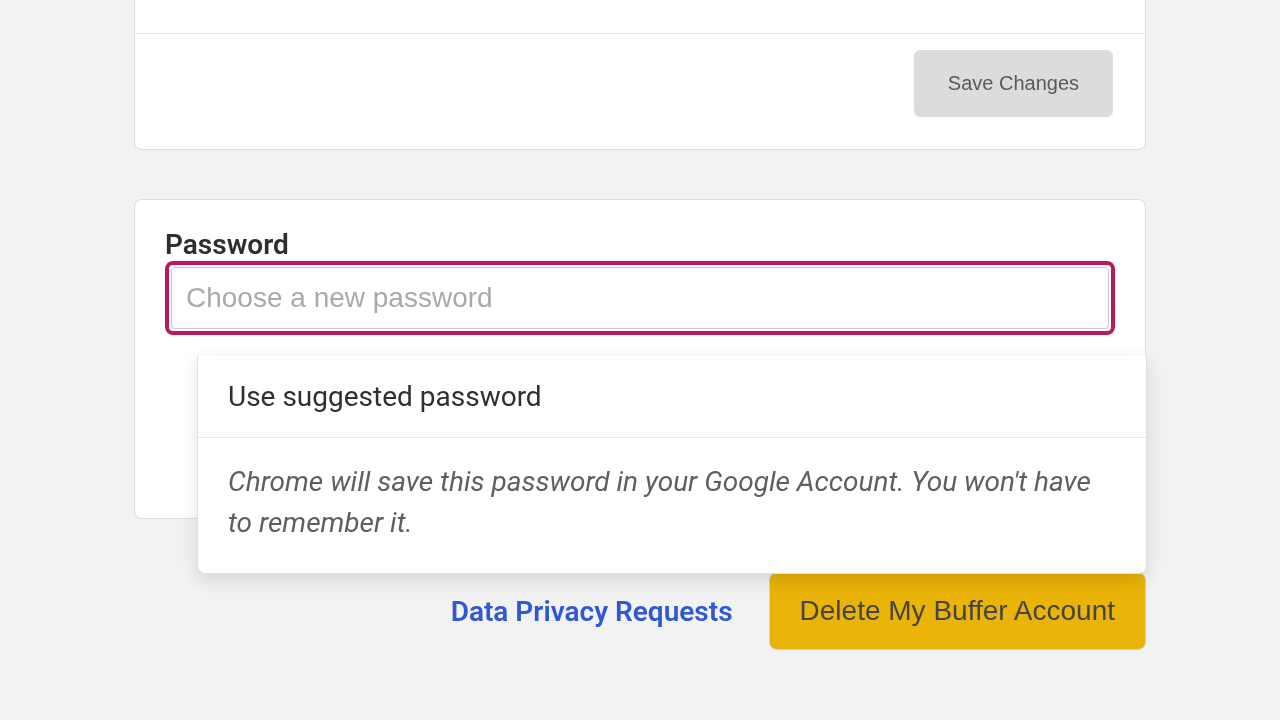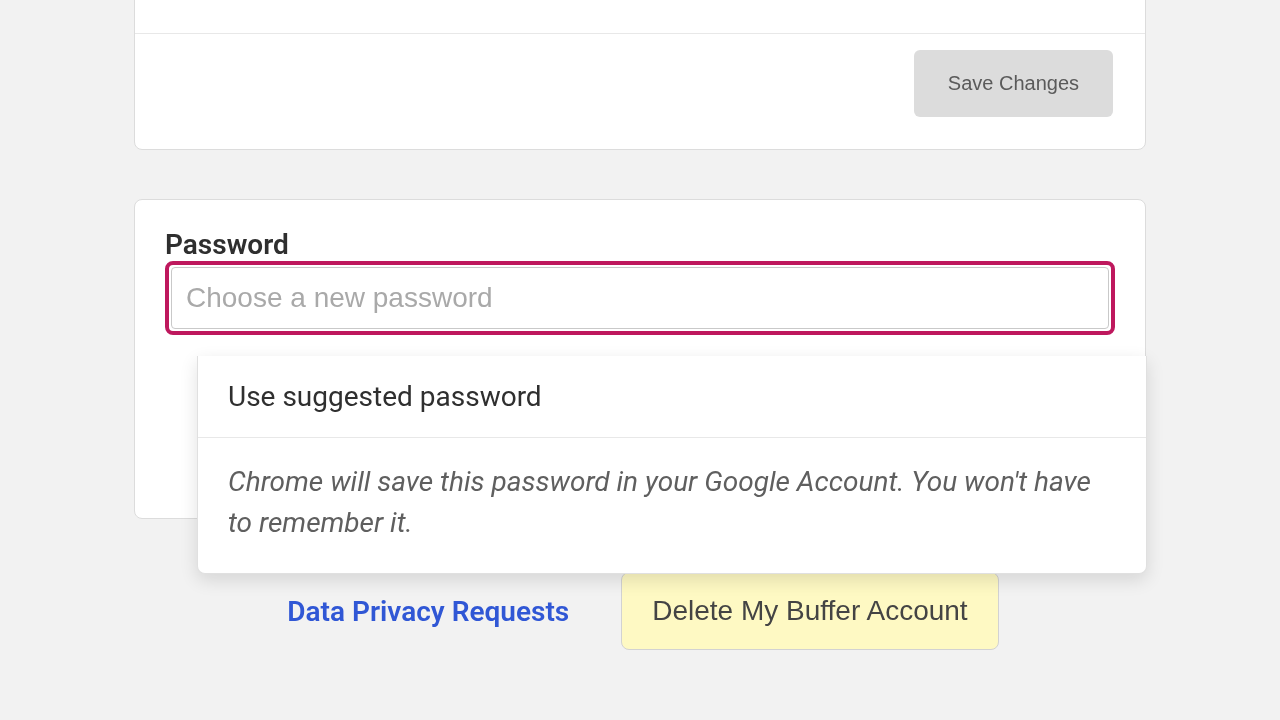--- a/index.html
+++ b/index.html
@@ -113,36 +113,36 @@
       color: #5f5f5f;
       line-height: 1.45;
       font-style: italic;
     }
     .footer-links {
       position: absolute;
       top: 572px;
       left: 134px;
       width: 1012px;
       display: flex;
-      justify-content: center;
+      justify-content: flex-end;
       align-items: stretch;
-      gap: 46px;
+      gap: 30px;
     }
     .privacy-link {
       color: #3057d5;
       font-size: 28px;
       font-weight: 600;
       text-decoration: none;
       display: flex;
       align-items: center;
       padding: 0 6px;
       cursor: pointer;
     }
     .delete-btn {
-      background: #fef9c3;
+      background: #eab308;
       border: 1px solid #d2d2d2;
       border-radius: 8px;
       color: #444;
       font-size: 28px;
       font-weight: 500;
       padding: 22px 30px;
       cursor: pointer;
     }
   </style>
 </head>

